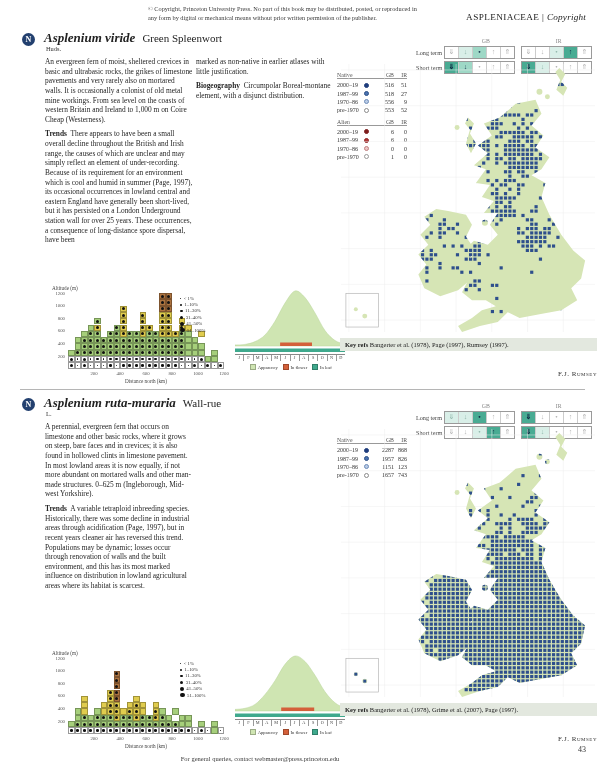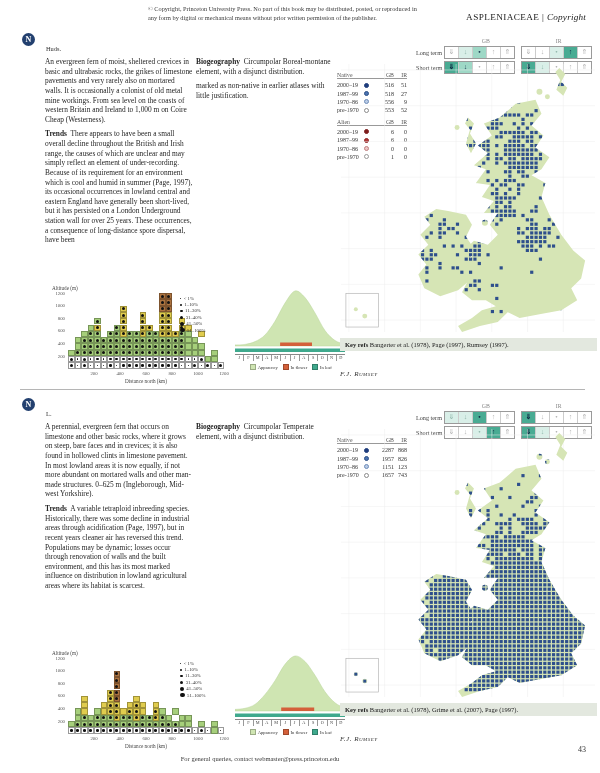--- a/index.html
+++ b/index.html
@@ -70,33 +70,34 @@
   .phen-months span{flex:1;text-align:center;font-size:4.3px;color:#444;border-left:.5px solid #999;line-height:6px;}
   .phen-months span:first-child{border-left:none;}
   .phen-leg{display:flex;gap:5px;margin-top:3px;justify-content:center;}
   .phen-li{display:flex;align-items:center;font-size:4.6px;color:#333;}
   .phen-li i{display:inline-block;width:4px;height:4px;margin-right:1.5px;border:.5px solid rgba(0,0,0,.25);}
 
   .mapbox{left:340px;top:34px;width:256px;height:268px;}
   .keyrefs{left:340px;top:308px;width:257px;background:#e3e8df;font-size:6.5px;color:#222;
            padding:3px 5px;box-sizing:border-box;}
   .keyrefs b{font-weight:bold;}
-  .author{left:340px;top:340px;width:257px;font-size:7px;letter-spacing:.5px;color:#333;font-variant:small-caps;font-style:italic;}
+  .author{left:340px;top:340px;width:257px;text-align:right;font-size:7px;letter-spacing:.5px;color:#333;font-variant:small-caps;}
 </style>
 </head>
 <body>
 
 <div class="page">
 
   <div class="abs copyright">© Copyright, Princeton University Press. No part of this book may be distributed, posted, or reproduced in any form by digital or mechanical means without prior written permission of the publisher.</div>
 
   <div class="abs runhead"><span>ASPLENIACEAE</span><span> | </span><i>Copyright</i></div>
 
   <div class="species" style="top:30px">
     <div class="abs badge">N</div>
+    <div class="abs title"><span>Asplenium viride</span><span class="common">Green Spleenwort</span></div>
     <div class="abs authority">Huds.</div>
     <div class="abs tpanel gen">
         <div class="tp-head">
           <span class="tp-lab"></span>
           <span class="tp-reg">GB</span>
           <span class="tp-reg">IR</span>
         </div>
         <div class="tp-row">
           <span class="tp-lab">Long term</span>
           <span class="tp-grp">
@@ -130,22 +131,22 @@
             <span class="tp-cell tp-none">↑</span>
             <span class="tp-cell tp-none">⇑</span>
           </span>
         </div>
       </div>
     <div class="abs textcol col1 gen">
         <p>An evergreen fern of moist, sheltered crevices in basic and ultrabasic rocks, the grikes of limestone pavements and very rarely also on mortared walls. It is occasionally a colonist of old metal mine workings. From sea level on the coasts of western Britain and Ireland to 1,000 m on Coire Cheap (Westerness).</p>
         <p><b>Trends</b>&nbsp; There appears to have been a small overall decline throughout the British and Irish range, the causes of which are unclear and may simply reflect an element of under-recording. Because of its requirement for an environment which is cool and humid in summer (Page, 1997), its occasional occurrences in lowland central and eastern England have generally been short-lived, but it has persisted on a London Underground station wall for over 25 years. These occurrences, a consequence of long-distance spore dispersal, have been</p>
       </div>
     <div class="abs textcol col2 gen">
+        <p>marked as non-native in earlier atlases with little justification.</p>
         <p><b>Biogeography</b>&nbsp; Circumpolar Boreal-montane element, with a disjunct distribution.</p>
-        <p>marked as non-native in earlier atlases with little justification.</p>
       </div>
     <div class="abs rtable gen">
         <div class="rt-head">
           <span class="rt-name">Native</span>
           <span class="rt-gb">GB</span>
           <span class="rt-ir">IR</span>
         </div>
         <div class="rt-row">
           <span class="rt-per">2000–19</span>
           <span class="rt-sym" style="background:#1e3c7c;border-color:#1e3c7c"></span>
@@ -1105,20 +1106,21 @@
         </div>
       </div>
     <div class="abs keyrefs"><b>Key refs</b> <span>Bangerter et al. (1978), Page (1997), Rumsey (1997).</span></div>
     <div class="abs author">F.J. Rumsey</div>
   </div>
 
   <div class="abs divider"></div>
 
   <div class="species" style="top:395px">
     <div class="abs badge">N</div>
+    <div class="abs title"><span>Asplenium ruta-muraria</span><span class="common">Wall-rue</span></div>
     <div class="abs authority">L.</div>
     <div class="abs tpanel gen">
         <div class="tp-head">
           <span class="tp-lab"></span>
           <span class="tp-reg">GB</span>
           <span class="tp-reg">IR</span>
         </div>
         <div class="tp-row">
           <span class="tp-lab">Long term</span>
           <span class="tp-grp">
@@ -1150,23 +1152,20 @@
             <span class="tp-cell tp-light">↓</span>
             <span class="tp-cell tp-none">•</span>
             <span class="tp-cell tp-none">↑</span>
             <span class="tp-cell tp-none">⇑</span>
           </span>
         </div>
       </div>
     <div class="abs textcol col1 gen">
         <p>A perennial, evergreen fern that occurs on limestone and other basic rocks, where it grows on steep, bare faces and in crevices; it is also found in hollowed clints in limestone pavement. In most lowland areas it is now equally, if not more abundant on mortared walls and other man-made structures. 0–625 m (Ingleborough, Mid-west Yorkshire).</p>
         <p><b>Trends</b>&nbsp; A variable tetraploid inbreeding species. Historically, there was some decline in industrial areas through acidification (Page, 1997), but in recent years cleaner air has reversed this trend. Populations may be dynamic; losses occur through renovation of walls and the built environment, and this has its most marked influence on distribution in lowland agricultural areas where its habitat is scarcest.</p>
-      </div>
-    <div class="abs textcol col2 gen">
-        <p><b>Biogeography</b>&nbsp; Circumpolar Temperate element, with a disjunct distribution.</p>
       </div>
     <div class="abs rtable gen">
         <div class="rt-head">
           <span class="rt-name">Native</span>
           <span class="rt-gb">GB</span>
           <span class="rt-ir">IR</span>
         </div>
         <div class="rt-row">
           <span class="rt-per">2000–19</span>
           <span class="rt-sym" style="background:#1e3c7c;border-color:#1e3c7c"></span>

